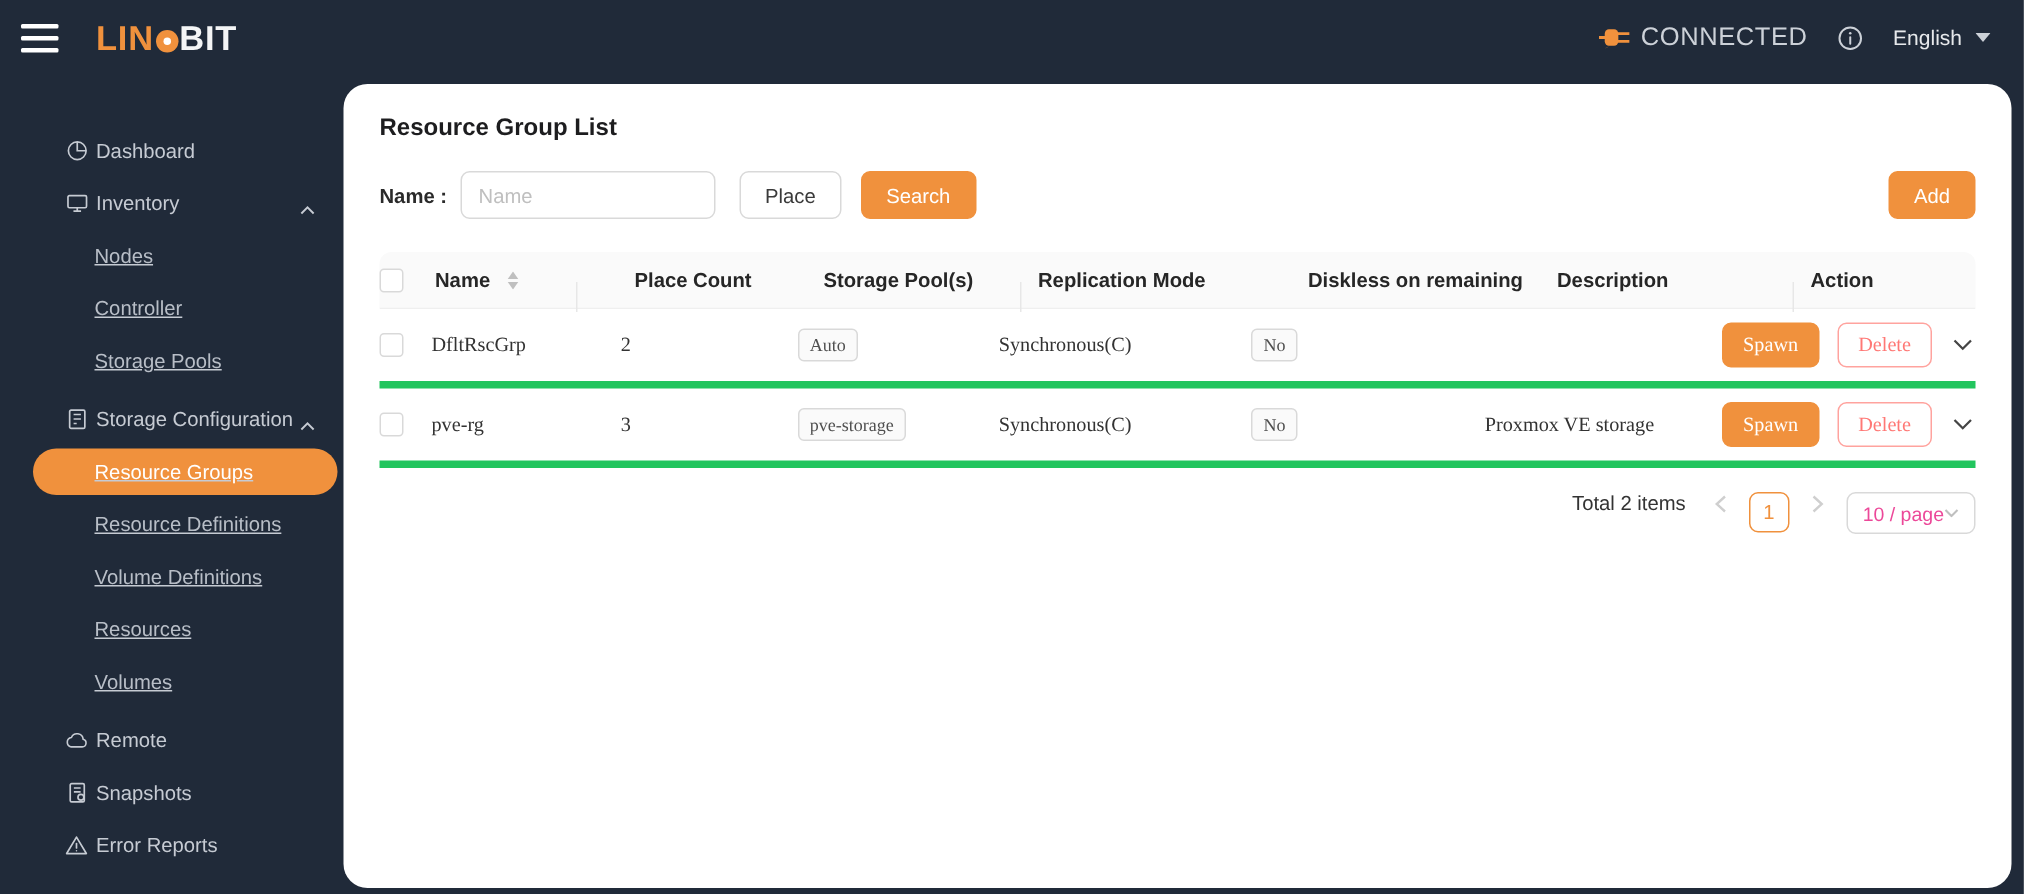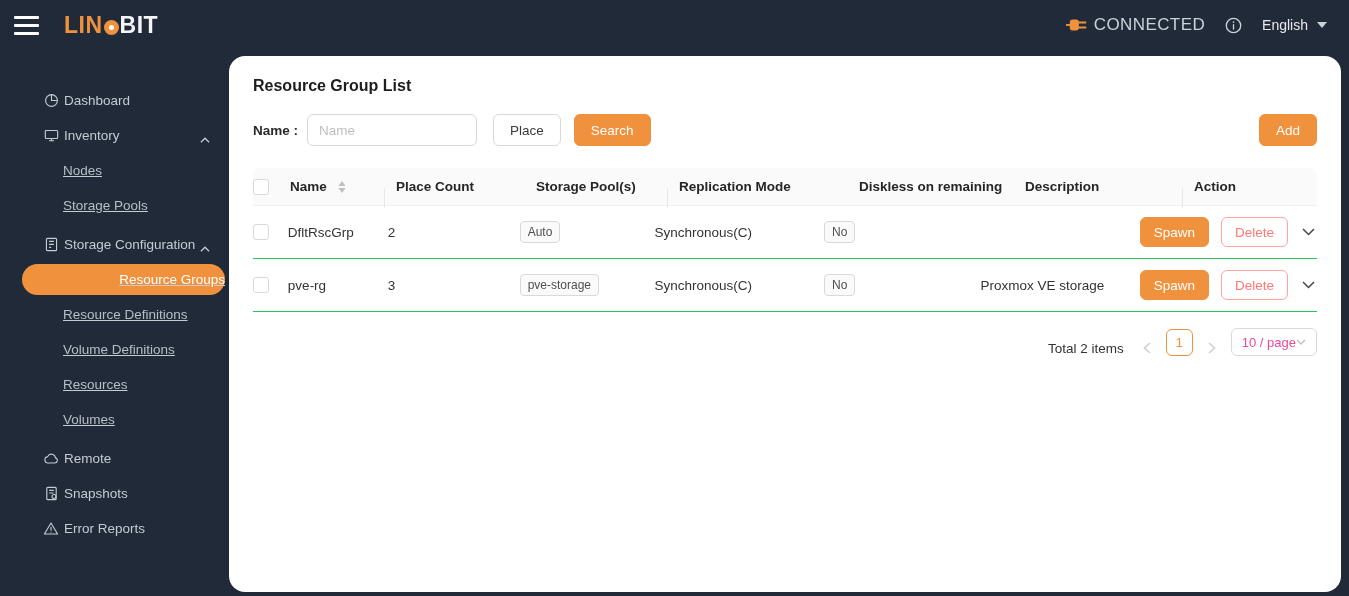--- a/index.html
+++ b/index.html
@@ -30,63 +30,63 @@
     padding-top:33px; font-size:13.5px; color:#c6cbd3; }
   .side-item { position:relative; height:35px; display:flex; align-items:center;
     padding-left:43px; cursor:pointer; }
   .side-item .s-icon { width:16px; height:16px; margin-right:5px; display:flex;
     align-items:center; justify-content:center; color:#c6cbd3; flex:0 0 16px; }
   .side-item .chev { position:absolute; right:19px; top:14px; }
   .side-sub { position:relative; height:35px; display:flex; align-items:center;
     padding-left:63px; color:#b8bec7; cursor:pointer; }
   .side-group { padding-bottom:4px;text-decoration:underline; }
   .side-sub.active { height:31px; margin:2px 4px 2px 22px; border-radius:16px;
-    padding-left:41px; background:#F0913D; color:#fff;justify-content:flex-end; }
+    padding-left:41px; background:#F0913D; color:#fff; }
   
   .card { position:absolute; left:229px; top:56px; width:1112px; height:536px;
     background:#fff; border-radius:16px; padding:21px 24px; color:#333; font-size:14px; }
   .page-title { margin:0 0 19px; font-size:16px; font-weight:700; color:#1d1d1f; }
   .filter-row { display:flex; align-items:center; margin-bottom:22px; }
   .filter-label { font-weight:600; color:#2a2a2a; margin-right:9px; font-size:13.5px; }
   .filter-input { width:170px; height:32px; border:1px solid #d9d9d9; border-radius:6px;
     padding:0 11px; font-size:13.5px; color:#333; outline:none; font-family:inherit; }
   .filter-input::placeholder { color:#bfbfbf; }
   .btn { height:32px; border-radius:6px; padding:0 16px; font-size:13.5px; cursor:pointer;
     font-family:inherit; border:1px solid transparent; }
   .btn-default { background:#fff; border-color:#d9d9d9; color:#3a3a3a; margin-left:16px; }
   .btn-primary { background:#F0913D; border-color:#F0913D; color:#fff; margin-left:13px; }
   .btn-add { margin-left:auto; }
   
   .t-head { display:flex; align-items:center; height:38px; background:#fafafa;
     border-radius:8px 8px 0 0; border-bottom:1px solid #efefef;
     font-weight:700; font-size:13.5px; color:#262626; }
   .t-row { display:flex; height:53px;
-    border-bottom:1px solid #22c55e; font-size:13.5px; color:#333; }
+    border-bottom:5px solid #22c55e; font-size:13.5px; color:#333;font-family:Liberation Serif, serif; }
   .cell { position:relative; display:flex; align-items:center; }
   .c-check { width:37px; }
   .c-name { width:106px; }
-  .c-place { width:140px; }
+  .c-place { width:126px;margin-left:27px; }
   .c-pool { width:143px; }
   .c-repl { width:180px; }
   .c-disk { width:166px; }
   .c-desc { width:169px; }
   .c-action { flex:1; gap:12px; }
   .t-head .c-name::after, .t-head .c-pool::after, .t-head .c-desc::after {
     content:""; position:absolute; right:11px; top:9px; width:1px; height:20px; background:#e7e7e7; }
   .sorter { display:flex; flex-direction:column; margin-left:11px; gap:2px; }
   .checkbox { width:16px; height:16px; border:1px solid #d9d9d9; border-radius:3px;
     background:#fff; cursor:pointer; }
   .tag { display:inline-block; padding:1px 7px; font-size:12px; line-height:18px;
     border:1px solid #d9d9d9; border-radius:4px; background:#fafafa; color:#4f4f4f; }
   .btn-sm { height:30px; padding:0 13px; border-radius:6px; font-size:13.5px; }
   .btn-spawn { background:#F0913D; border-color:#F0913D; color:#fff; }
   .btn-delete { background:#fff; border-color:#FFA39E; color:#FF7875; }
   .row-expand { background:none; border:none; padding:2px; cursor:pointer; display:flex; }
   
-  .pagination { display:flex; justify-content:flex-end; align-items:flex-end; gap:11px;
+  .pagination { display:flex; justify-content:flex-end; align-items:flex-start; gap:11px;
     margin-top:16px; font-size:13.5px; color:#333; }
   .pg-total { margin-right:4px; }
   .pg-arrow { background:none; border:none; padding:2px 4px; display:flex; cursor:default; }
   .pg-num { width:27px; height:27px; border:1px solid #F0913D; color:#F0913D; background:#fff;
     border-radius:6px; display:flex; align-items:center; justify-content:center;
     font-size:13.5px; cursor:pointer; }
   .pg-size { height:28px; border:1px solid #d9d9d9; border-radius:6px; background:#fff;
     display:flex; align-items:center; padding:0 10px; font-size:13px;
     color:#ec4899; cursor:pointer; }
 </style>
@@ -155,20 +155,23 @@
         <svg width="10" height="7" viewBox="0 0 11 7" fill="none" stroke="#c6cbd3" stroke-width="1.4">
             <path d="M1 5.5L5.5 1 10 5.5"></path>
           </svg>
       </span>
     </div>
     <div class="side-group">
       <div class="side-sub">
         <span>Nodes</span>
       </div>
       <div class="side-sub">
+        <span>Controller</span>
+      </div>
+      <div class="side-sub">
         <span>Storage Pools</span>
       </div>
     </div>
 
     <div class="side-item">
       <span class="s-icon">
         <svg width="15" height="15" viewBox="0 0 16 16" fill="none" stroke="currentColor" stroke-width="1.2">
           <rect x="2.6" y="1.5" width="10.8" height="13" rx="1"></rect>
             <path d="M5.4 4.6h5.2M5.4 7.8h5.2M5.4 11h2.2"></path>
         </svg>

